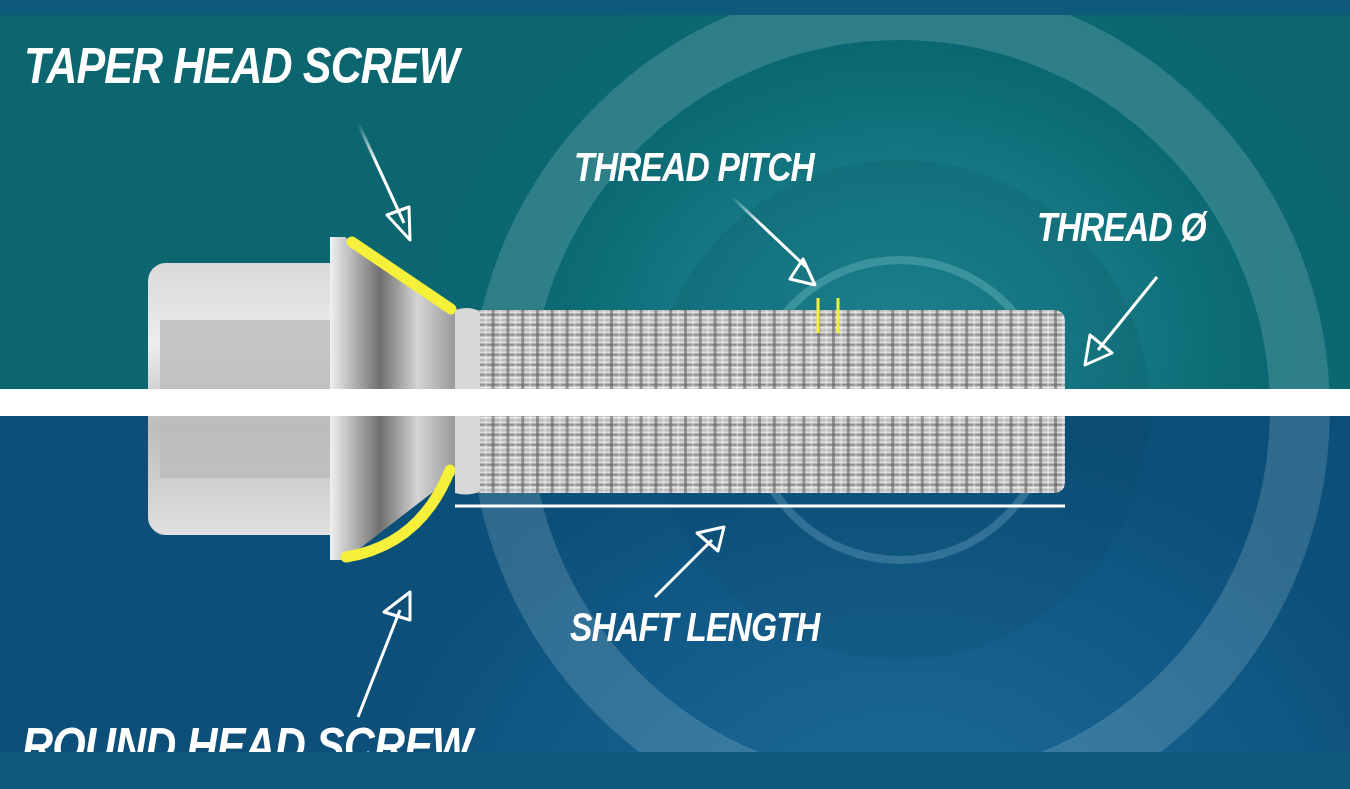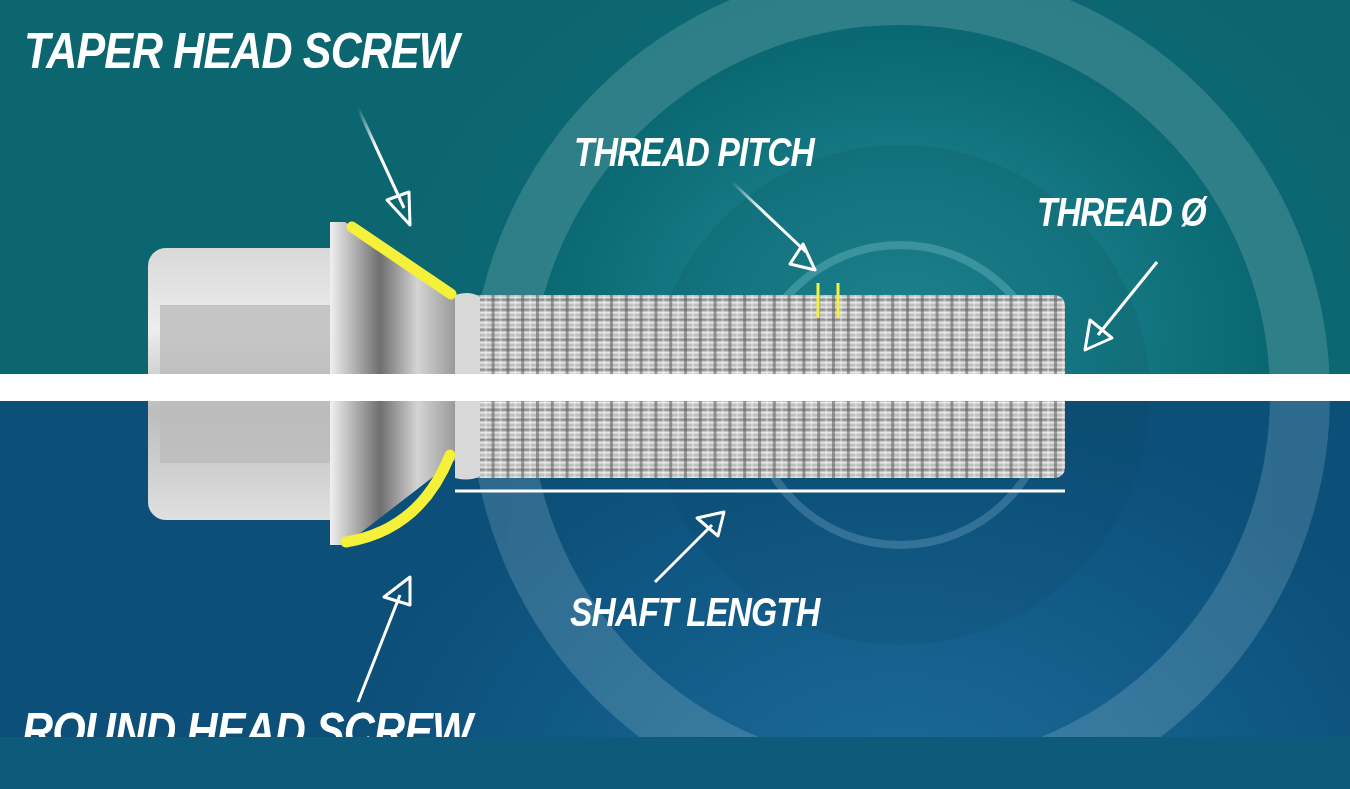--- a/index.html
+++ b/index.html
@@ -1,17 +1,17 @@
 <!DOCTYPE html>
 <html><head>
 <meta charset="utf-8">
 <style>
   html, body { margin: 0; padding: 0; }
   body { width: 1350px; height: 789px; overflow: hidden; position: relative; background: #0e5a7a; font-family: "Liberation Sans", sans-serif; }
-  .stage { position: absolute; left: 0; top: 0; width: 1350px; height: 737px; overflow: hidden; }
+  .stage { position: absolute; left: 0; top: 15px; width: 1350px; height: 737px; overflow: hidden; }
   .bg-top { position: absolute; left: 0; top: 0; width: 1350px; height: 374px;
     background: radial-gradient(ellipse 520px 420px at 900px 330px, #1f8a96 0%, #137680 45%, #0a6872 70%, #0c6670 100%); }
   .bg-bottom { position: absolute; left: 0; top: 401px; width: 1350px; height: 388px;
     background: radial-gradient(ellipse 560px 420px at 900px 420px, #1d6b99 0%, #155f8c 45%, #0f5682 75%, #0c4f78 100%); }
   .divider { position: absolute; left: 0; top: 374px; width: 1350px; height: 27px; background: #ffffff; }
   svg.overlay { position: absolute; left: 0; top: 0; width: 1350px; height: 789px; }
   .label { position: absolute; color: #ffffff; font-family: "Liberation Sans", sans-serif; font-weight: bold; font-style: italic;
     letter-spacing: -1px; text-transform: uppercase; white-space: nowrap; transform-origin: left top; }
   .lbl-taper { left: 24px; top: 22px; font-size: 50px; transform: scaleX(0.86); }
   .lbl-round { left: 22px; top: 702px; font-size: 50px; transform: scaleX(0.86); }

